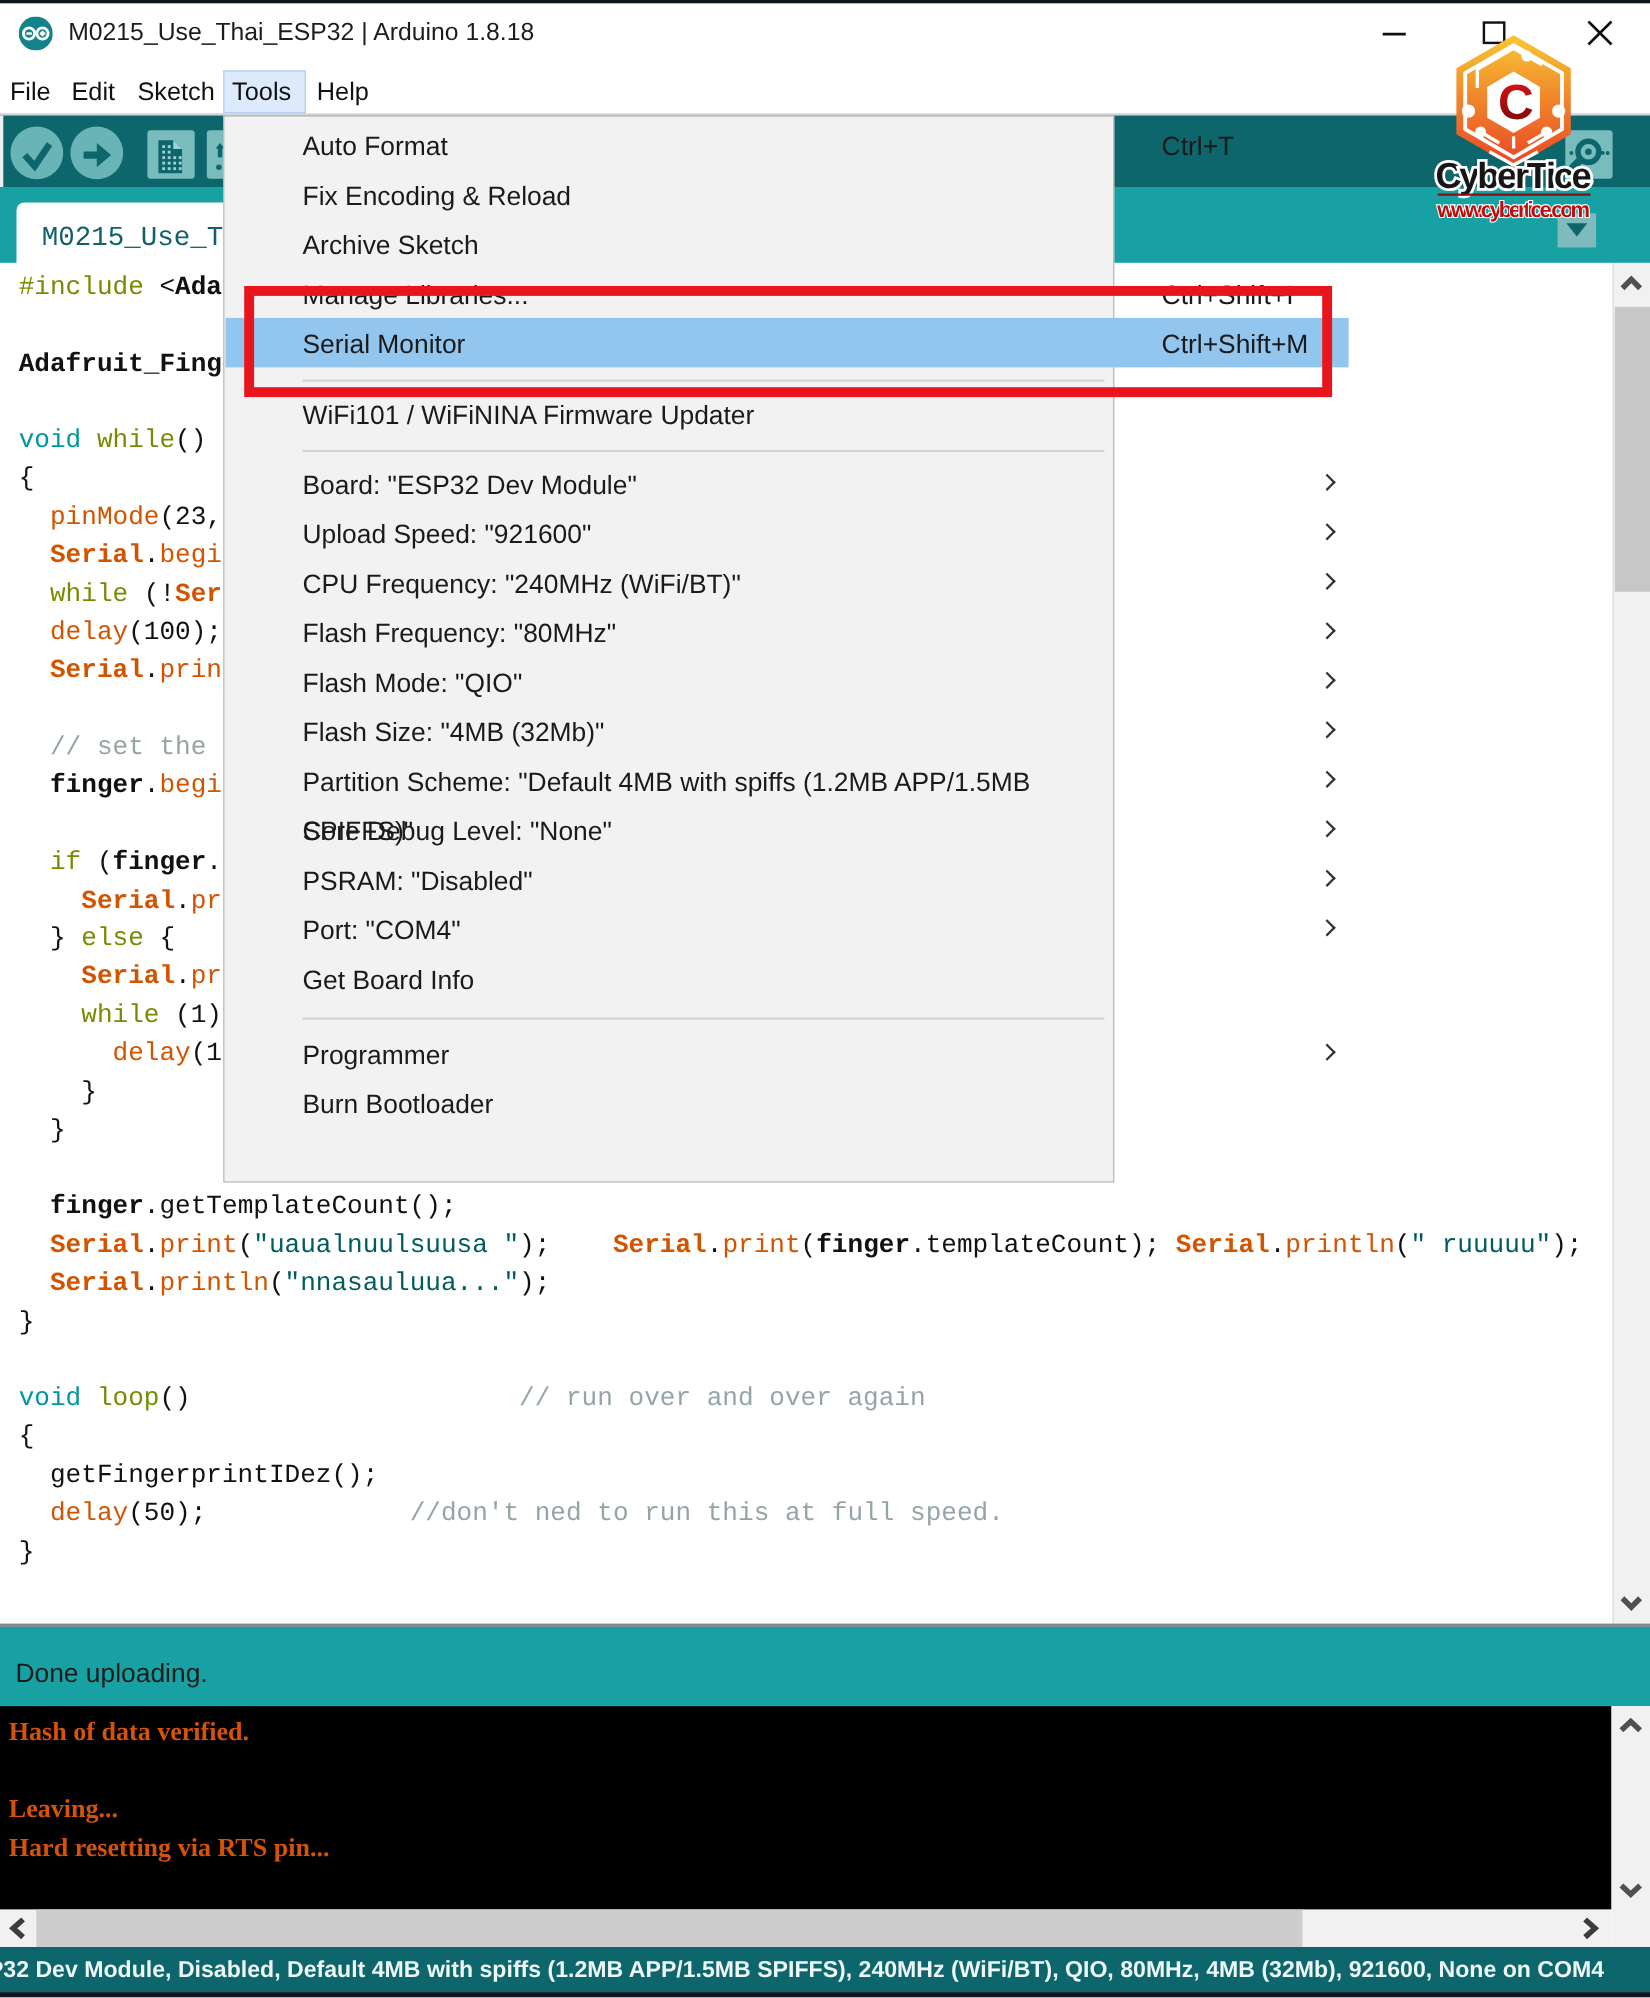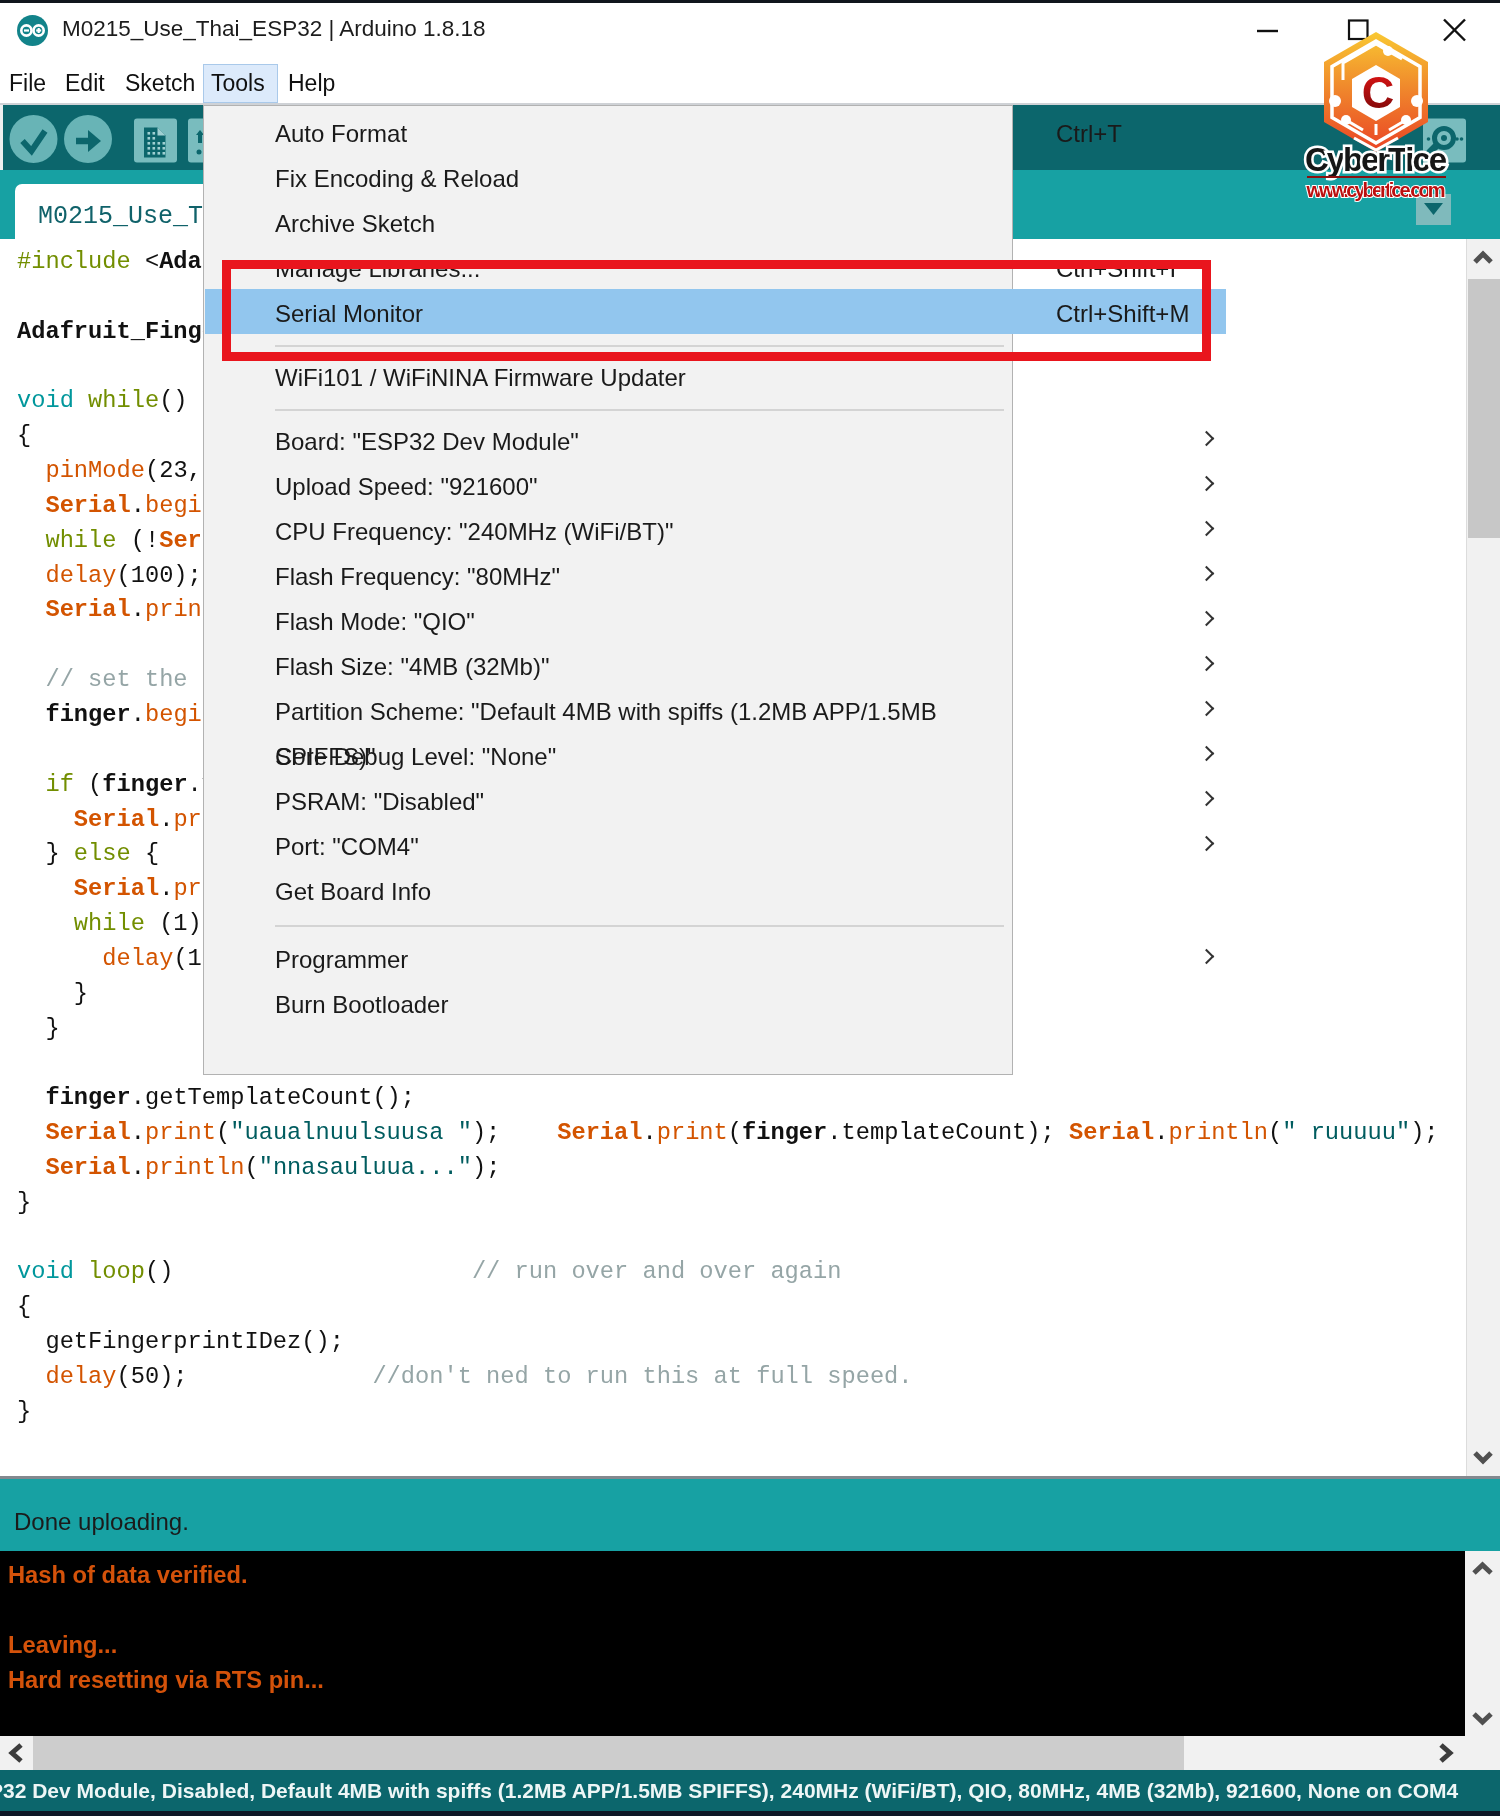--- a/index.html
+++ b/index.html
@@ -43,21 +43,21 @@
   #vsb { left:1466px; top:239px; width:34px; height:1237px; background:#f1f1f1; border-left:1px solid #dcdcdc; }
   #vsb .thumb { position:absolute; left:1px; top:40px; width:33px; height:259px; background:#c7c7c7; }
 
   
   #divider { left:0; top:1476px; width:1500px; height:3px; background:#83898f; }
   #statusband { left:0; top:1479px; width:1500px; height:72px; background:#17a1a3; }
   #done { left:14px; top:1508px; font-size:24px; color:#1b1b1b; }
 
   
   #console { left:0; top:1551px; width:1465px; height:185px; background:#000; }
-  #ctext { position:absolute; left:8px; top:7px; font-family:Liberation Sans, sans-serif;
+  #ctext { position:absolute; left:8px; top:7px; font-family:Liberation Serif, serif;
            font-size:23.7px; line-height:34.85px; font-weight:bold; color:#d4520a; }
   #csb { left:1465px; top:1551px; width:35px; height:185px; background:#f1f1f1; }
 
   
   #hsb { left:0; top:1736px; width:1465px; height:34px; background:#f1f1f1; }
   #hsb .thumb { position:absolute; left:33px; top:0px; width:1151px; height:34px; background:#cdcdcd; }
   #hsbcorner { left:1465px; top:1736px; width:35px; height:34px; background:#f1f1f1; }
 
   
   #bstatus { left:0; top:1770px; width:1500px; height:41px; background:#0c666c; overflow:hidden; }

